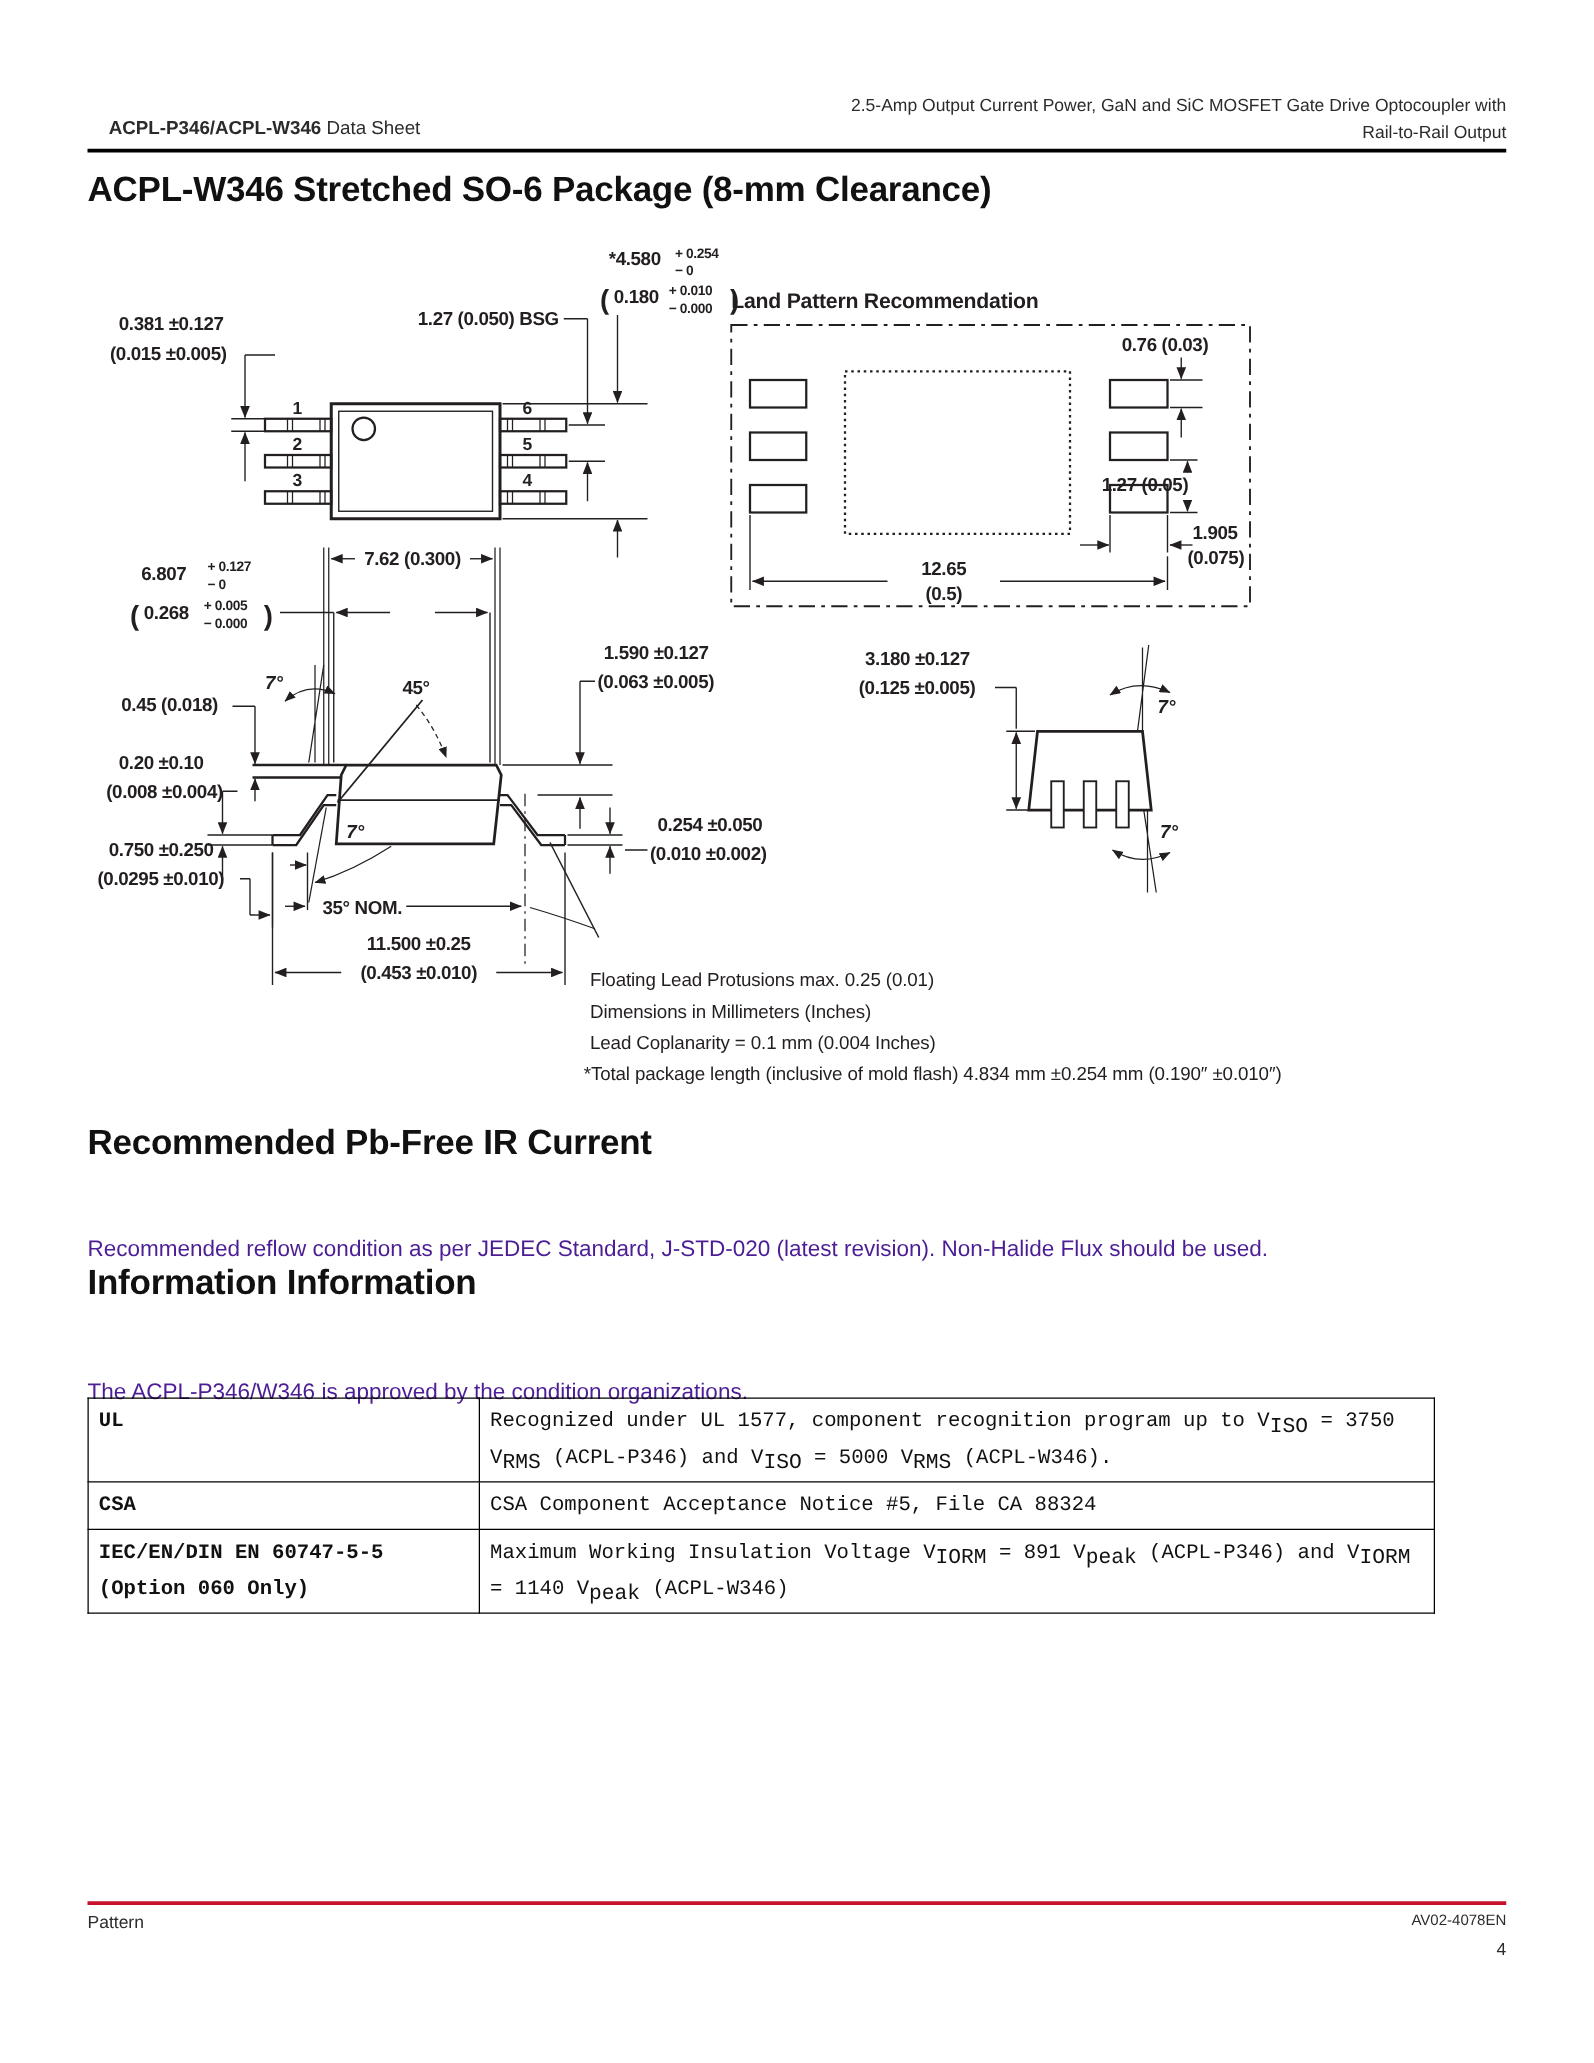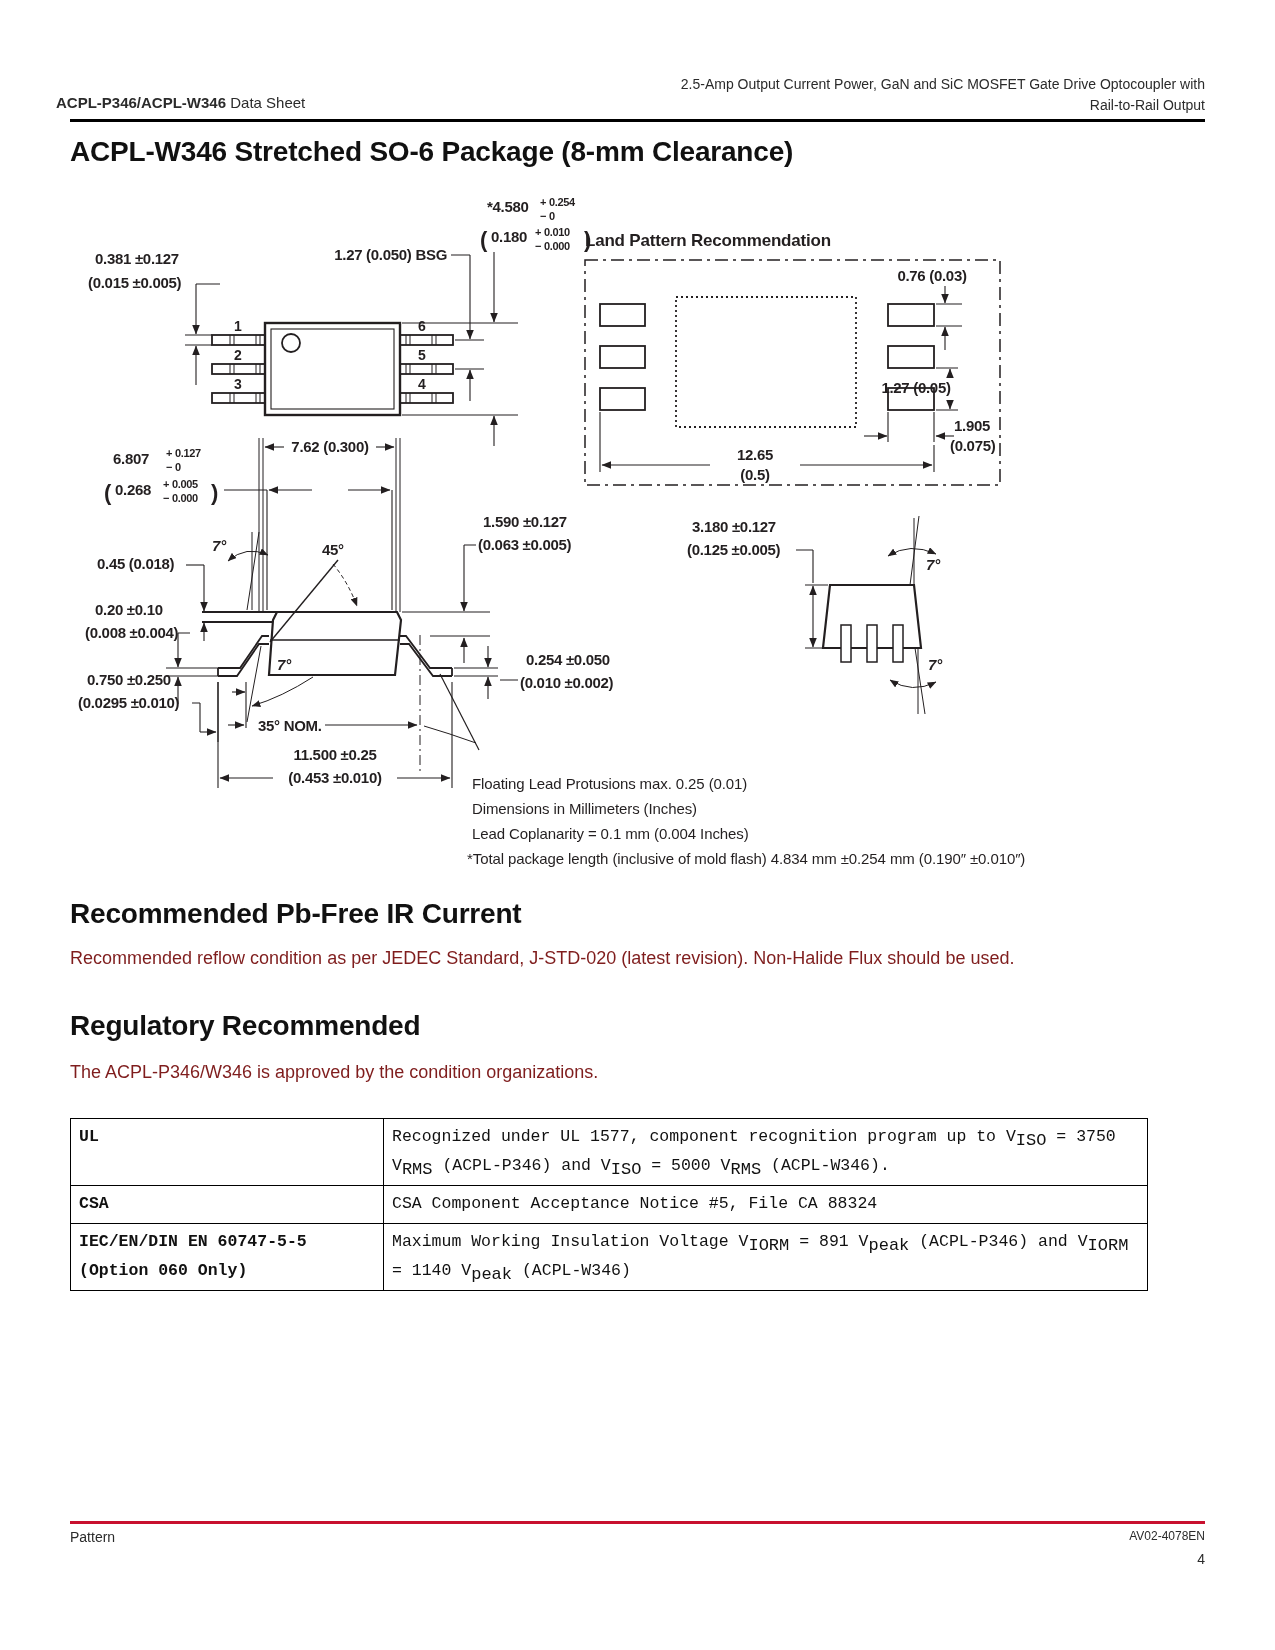--- a/index.html
+++ b/index.html
@@ -1,26 +1,26 @@
 <!DOCTYPE html>
 <html><head>
 <meta charset="utf-8">
 <style>
   html,body{margin:0;padding:0;background:#e8e8e8;}
   #page{position:relative;width:1275px;height:1650px;background:#ffffff;margin:0 auto;
         font-family:"Liberation Sans",sans-serif;color:#231f20;overflow:hidden;}
   
-  #hdr-left{position:absolute;left:56px;top:94px;font-size:15px;color:#2b2b2b;}
+  #hdr-left{position:absolute;left:87px;top:94px;font-size:15px;color:#2b2b2b;}
   #hdr-left b{font-weight:700;}
   #hdr-right{position:absolute;right:70px;top:74px;width:620px;text-align:right;
              font-size:14px;line-height:21px;color:#2b2b2b;}
   #hdr-rule{position:absolute;left:70px;top:119px;width:1135px;height:3px;background:#000;}
   
   .h1{position:absolute;left:70px;font-size:28px;font-weight:700;letter-spacing:-0.2px;color:#111;text-align:center;}
-  .para{position:absolute;left:70px;font-size:18px;color:#7f1d1d;}
+  .para{position:absolute;left:70px;font-size:18px;color:#4c1d95;margin-top:41px;}
   
   #drawing{position:absolute;left:70px;top:180px;}
   svg text{fill:#231f20;}
   .dim{font-size:15px;font-weight:700;letter-spacing:-0.3px;}
   .dimsm{font-size:11px;font-weight:700;letter-spacing:-0.3px;}
   .paren{font-size:22px;font-weight:700;}
   .ang{font-size:15px;font-weight:700;font-style:italic;}
   .pinnum{font-size:14px;font-weight:700;}
   .lptitle{font-size:17px;font-weight:700;letter-spacing:-0.2px;}
   .note{font-size:15px;font-weight:400;letter-spacing:-0.1px;}
@@ -295,21 +295,21 @@
       <text class="note" x="402" y="609">Floating Lead Protusions max. 0.25 (0.01)</text>
       <text class="note" x="402" y="634">Dimensions in Millimeters (Inches)</text>
       <text class="note" x="402" y="659">Lead Coplanarity = 0.1 mm (0.004 Inches)</text>
       <text class="note" x="397" y="684">*Total package length (inclusive of mold flash) 4.834 mm ±0.254 mm (0.190″ ±0.010″)</text>
     </g>
   </svg>
 
   <div class="h1" style="top:898px;">Recommended Pb-Free IR Current</div>
   <div class="para" style="top:948px;width:1090px;">Recommended reflow condition as per JEDEC Standard, J-STD-020 (latest revision). Non-Halide Flux should be used.</div>
 
-  <div class="h1" style="top:1010px;">Regulatory Recommended</div>
+  <div class="h1" style="top:1010px;">Information Information</div>
   <div class="para" style="top:1062px;width:1090px;">The ACPL-P346/W346 is approved by the condition organizations.</div>
 
   <table id="reg-table">
     <tbody>
       <tr>
         <td class="org">UL</td>
         <td>Recognized under UL 1577, component recognition program up to V<sub>ISO</sub> = 3750 V<sub>RMS</sub> (ACPL-P346) and V<sub>ISO</sub> = 5000 V<sub>RMS</sub> (ACPL-W346).</td>
       </tr>
       <tr>
         <td class="org">CSA</td>

